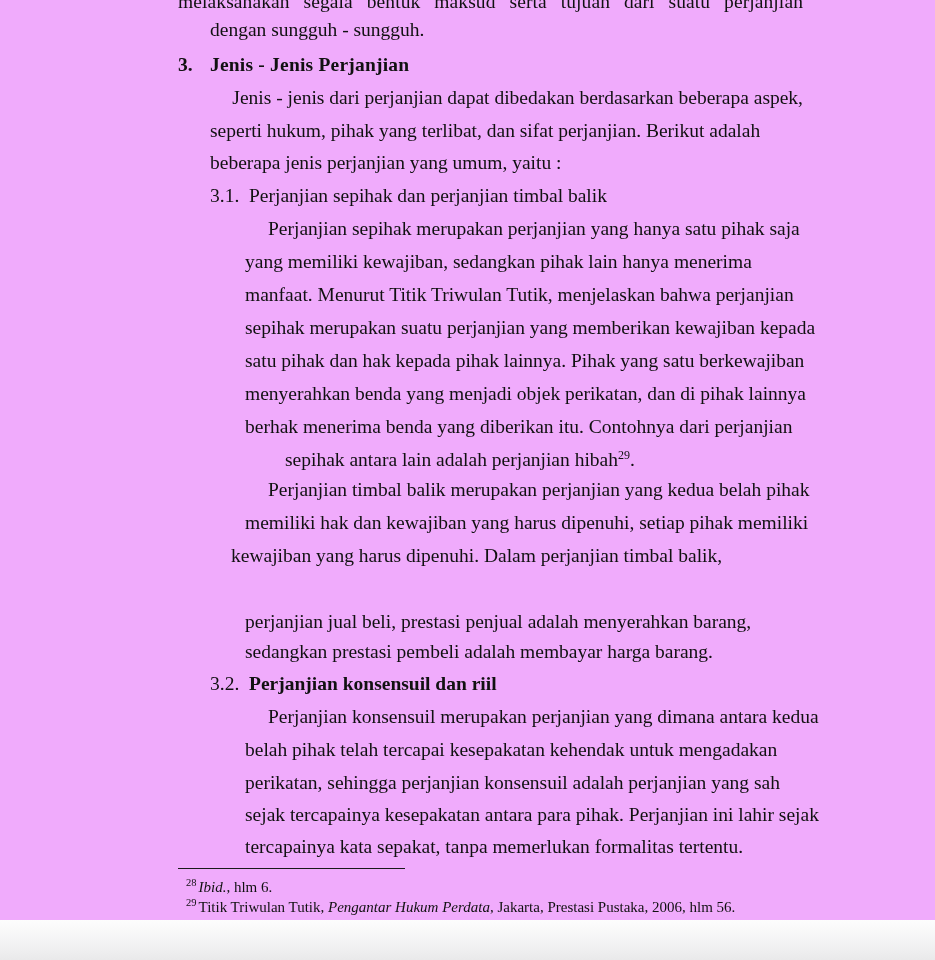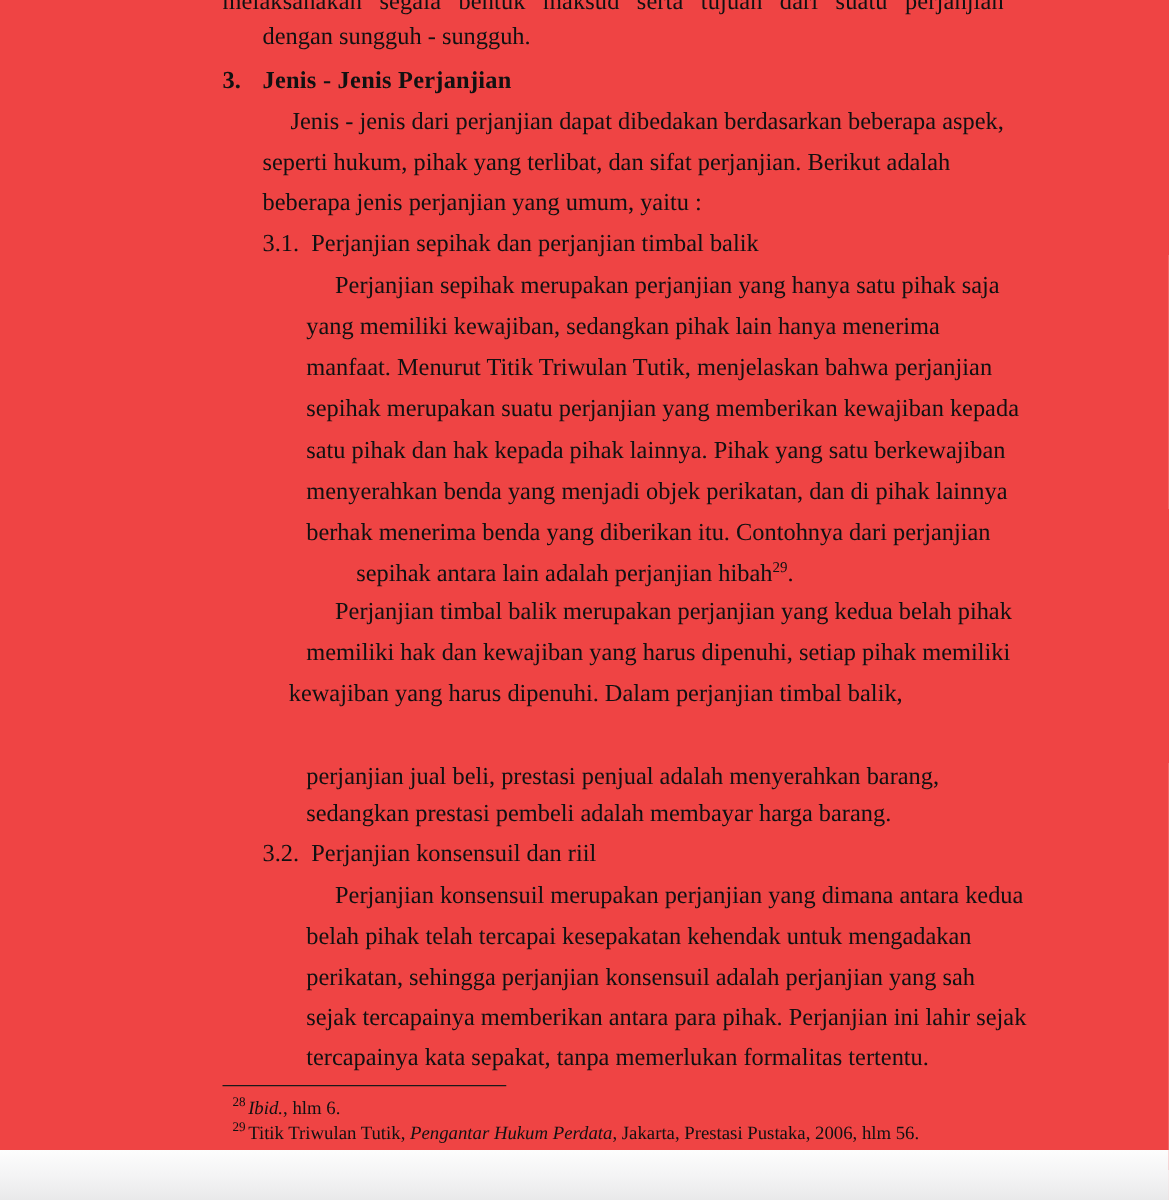--- a/index.html
+++ b/index.html
@@ -16,21 +16,21 @@
     position: relative;
   }
 
   
   .page {
     position: absolute;
     left: 0;
     top: 0;
     width: 935px;
     height: 936px;
-    background: #ef4444;
+    background: #f0abfc;
   }
 
   
   .page-shadow {
     position: absolute;
     left: 0;
     top: 920px;
     width: 935px;
     height: 40px;
     background: linear-gradient(to bottom, #fdfdfd 0%, #f3f3f4 55%, #e9e9ea 100%);
@@ -164,26 +164,26 @@
   <div class="ltext" style="left:245px; top:416px;">berhak  menerima  benda  yang  diberikan  itu.  Contohnya  dari  perjanjian</div>
   <div class="ltext" style="left:245px; top:449px;margin-left:40px;"><span>sepihak antara lain adalah perjanjian hibah</span><sup class="fn">29</sup><span>.</span></div>
 
   <div class="ltext" style="left:268px; top:479px;">Perjanjian  timbal  balik  merupakan  perjanjian  yang  kedua  belah  pihak</div>
   <div class="ltext" style="left:245px; top:512px;">memiliki  hak  dan  kewajiban  yang  harus  dipenuhi,  setiap  pihak  memiliki</div>
   <div class="ltext" style="left:231px; top:545px;">kewajiban   yang   harus   dipenuhi.   Dalam   perjanjian   timbal   balik,</div>
   <div class="ltext" style="left:245px; top:611px;">perjanjian  jual  beli,  prestasi  penjual  adalah  menyerahkan  barang,</div>
   <div class="ltext" style="left:245px; top:641px;">sedangkan prestasi pembeli adalah membayar harga barang.</div>
 
   <div class="ltext" style="left:210px; top:673px;">3.2.</div>
-  <div class="ltext" style="left:249px; top:673px;">Perjanjian konsensuil dan riil</div>
+  <div class="ltext" style="left:249px; top:673px;font-weight:bold;">Perjanjian konsensuil dan riil</div>
 
   <div class="ltext" style="left:268px; top:706px;">Perjanjian konsensuil merupakan perjanjian yang dimana antara kedua</div>
   <div class="ltext" style="left:245px; top:739px;">belah  pihak  telah  tercapai  kesepakatan  kehendak  untuk  mengadakan</div>
   <div class="ltext" style="left:245px; top:772px;">perikatan,  sehingga  perjanjian  konsensuil  adalah  perjanjian  yang  sah</div>
-  <div class="ltext" style="left:245px; top:804px;">sejak tercapainya memberikan antara para pihak. Perjanjian ini lahir sejak</div>
+  <div class="ltext" style="left:245px; top:804px;">sejak tercapainya kesepakatan antara para pihak. Perjanjian ini lahir sejak</div>
   <div class="ltext" style="left:245px; top:836px;">tercapainya kata sepakat, tanpa memerlukan formalitas tertentu.</div>
 
   <div class="fn-rule"></div>
 
   <div class="fn-line" style="top:878px;"><span class="fnum">28</span><span></span><i>Ibid.</i><span>, hlm 6.</span></div>
 
   <div class="fn-line" style="top:898px;"><span class="fnum">29</span><span>Titik Triwulan Tutik, </span><i>Pengantar Hukum Perdata</i><span>, Jakarta, Prestasi Pustaka, 2006, hlm 56.</span></div>
 
 </div>
 

